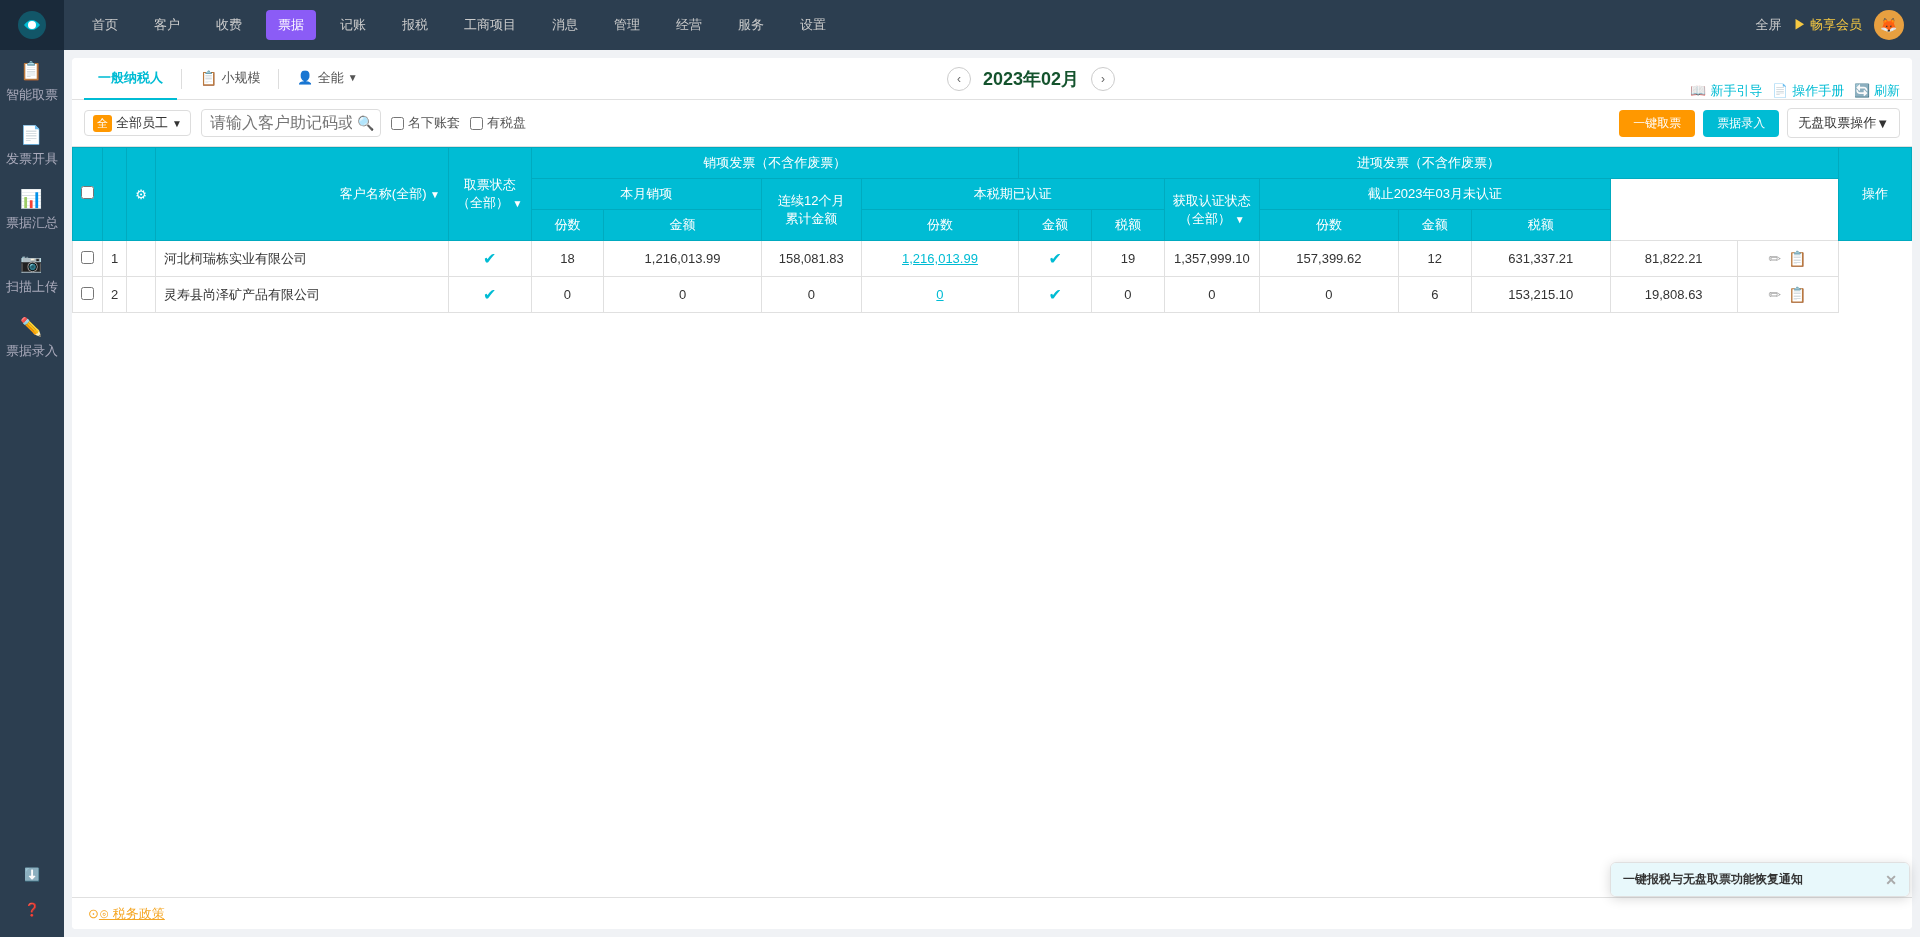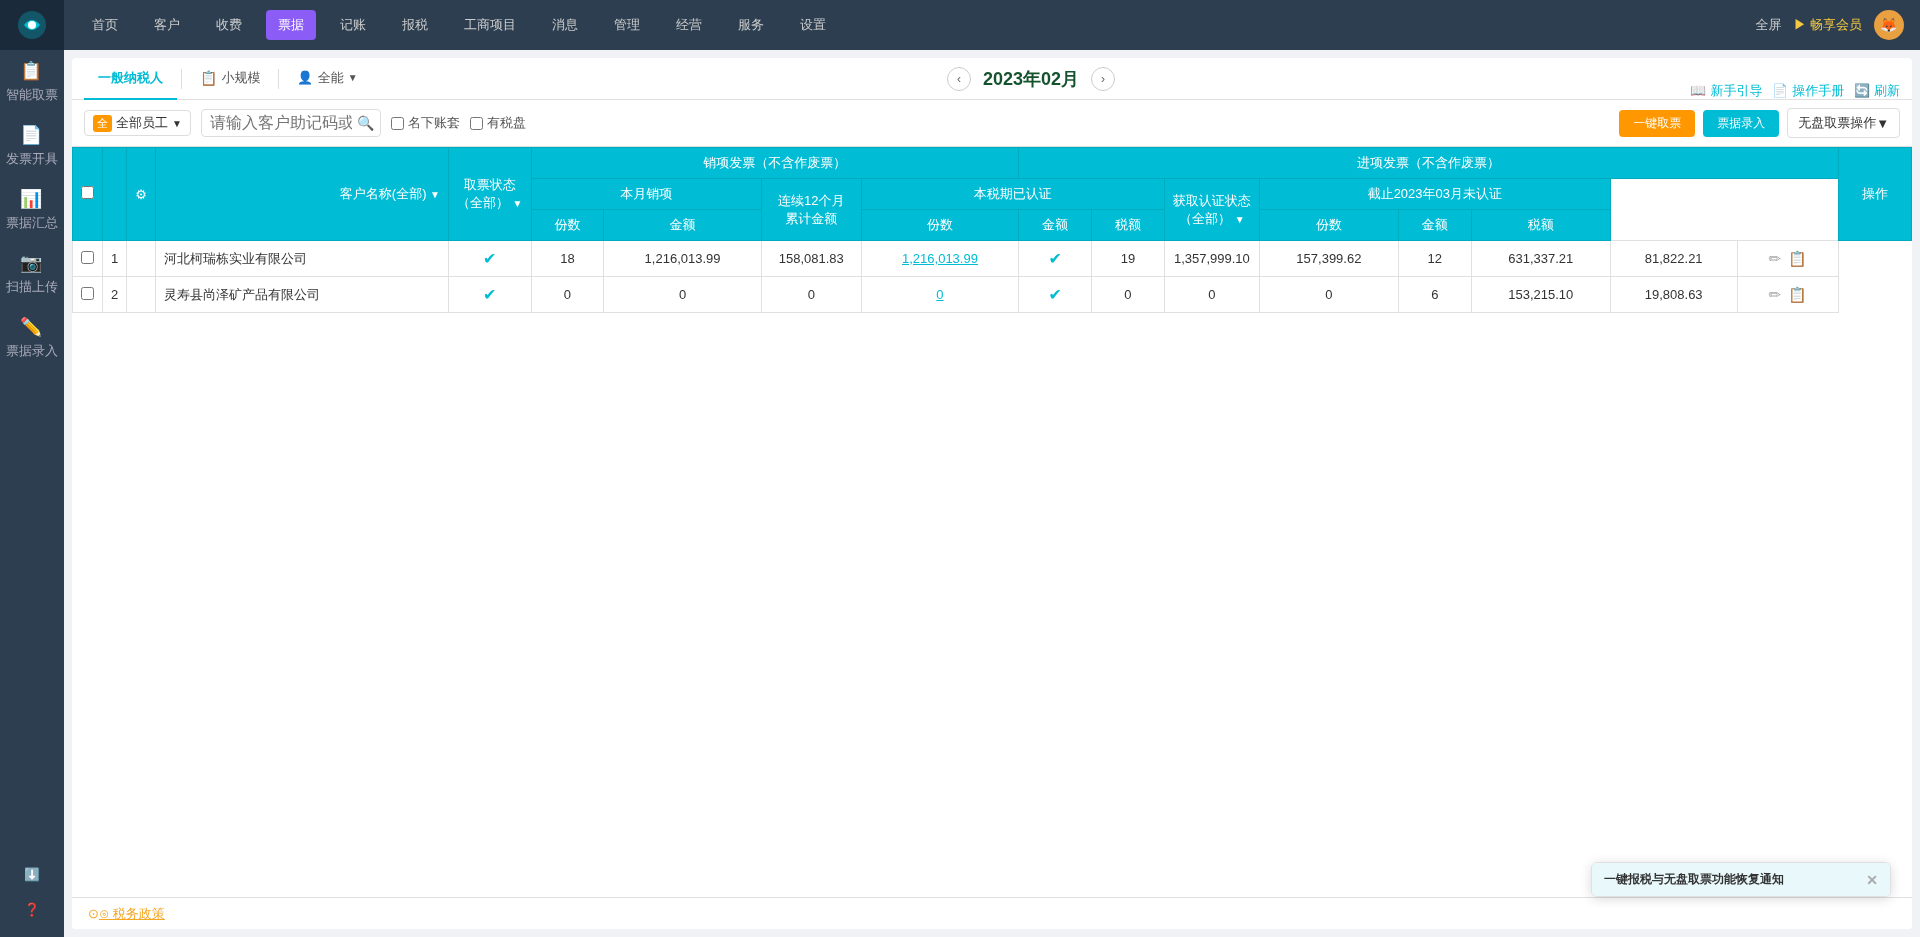--- a/index.html
+++ b/index.html
@@ -295,21 +295,21 @@
       color: #aaa;
       cursor: pointer;
       font-size: 15px;
       margin: 0 2px;
     }
 
     
     .notification-panel {
       position: fixed;
       bottom: 40px;
-      right: 29px;
+      right: 10px;
       width: 300px;
       background: #fff;
       border: 1px solid #e0e0e0;
       border-radius: 6px;
       box-shadow: 0 2px 12px rgba(0,0,0,0.15);
       z-index: 100;
       overflow: hidden;
     }
     .notification-header {
       background: #e8f8fb;

